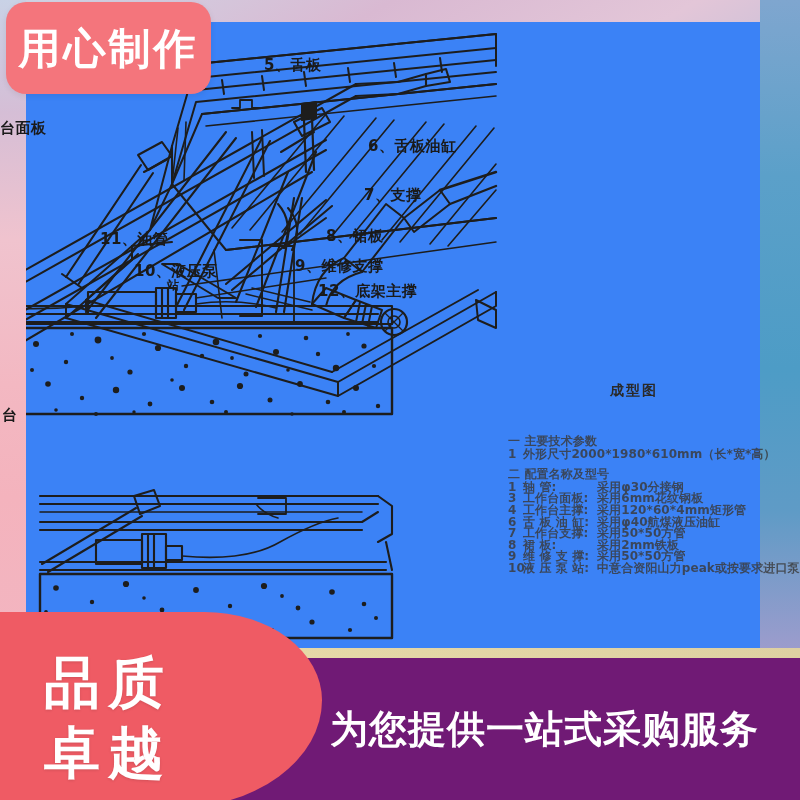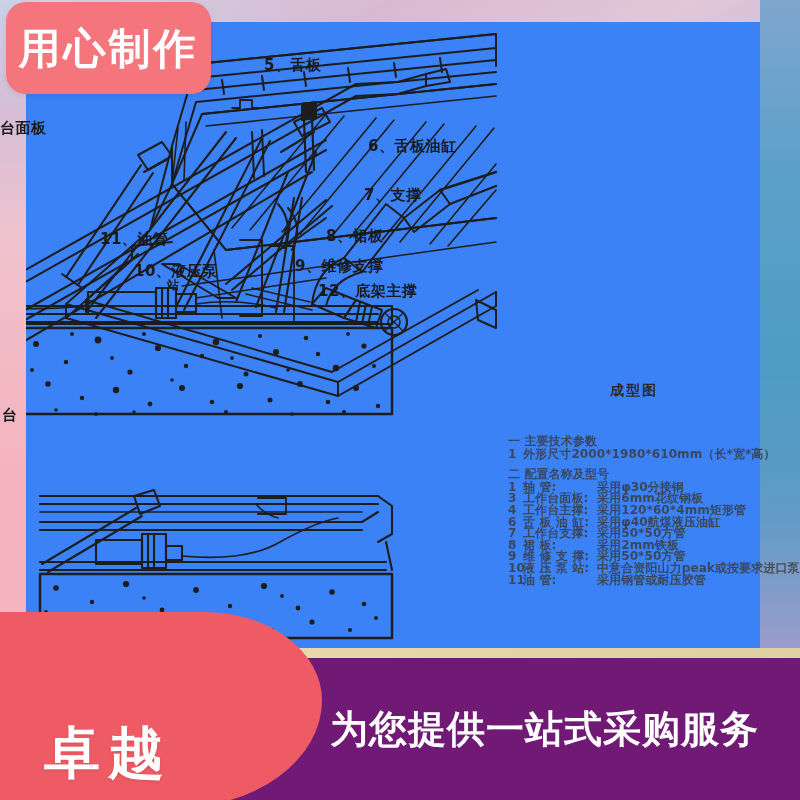--- a/index.html
+++ b/index.html
@@ -371,29 +371,29 @@
       </div>
     <div>
       <span class="row"><span class="n">1</span><span class="nm">轴        管:</span><span>采用φ30分接钢</span></span>
       <span class="row"><span class="n">3</span><span class="nm">工作台面板:</span><span>采用6mm花纹钢板</span></span>
       <span class="row"><span class="n">4</span><span class="nm">工作台主撑:</span><span>采用120*60*4mm矩形管</span></span>
       <span class="row"><span class="n">6</span><span class="nm">舌 板 油 缸:</span><span>采用φ40航煤液压油缸</span></span>
       <span class="row"><span class="n">7</span><span class="nm">工作台支撑:</span><span>采用50*50方管</span></span>
       <span class="row"><span class="n">8</span><span class="nm">裙      板:</span><span>采用2mm铁板</span></span>
       <span class="row"><span class="n">9</span><span class="nm">维 修 支 撑:</span><span>采用50*50方管</span></span>
       <span class="row"><span class="n">10</span><span class="nm">液 压 泵  站:</span><span>中意合资阳山力peak或按要求进口泵</span></span>
-      <span class="row"><span class="n">11</span><span class="nm">油      管:</span><span>采用钢管或耐压胶管</span></span>
     </div>
   </div>
 
   <div class="badge-top">
     <span>用心制作</span>
   </div>
 
   <div class="band-gold"></div>
   <div class="band-teal">
     <span>为您提供一站式采购服务</span>
   </div>
   <div class="band-red">
+    <div class="l1">品质</div>
     <div class="l2">卓越</div>
   </div>
 
 </div>
 
 </body></html>

